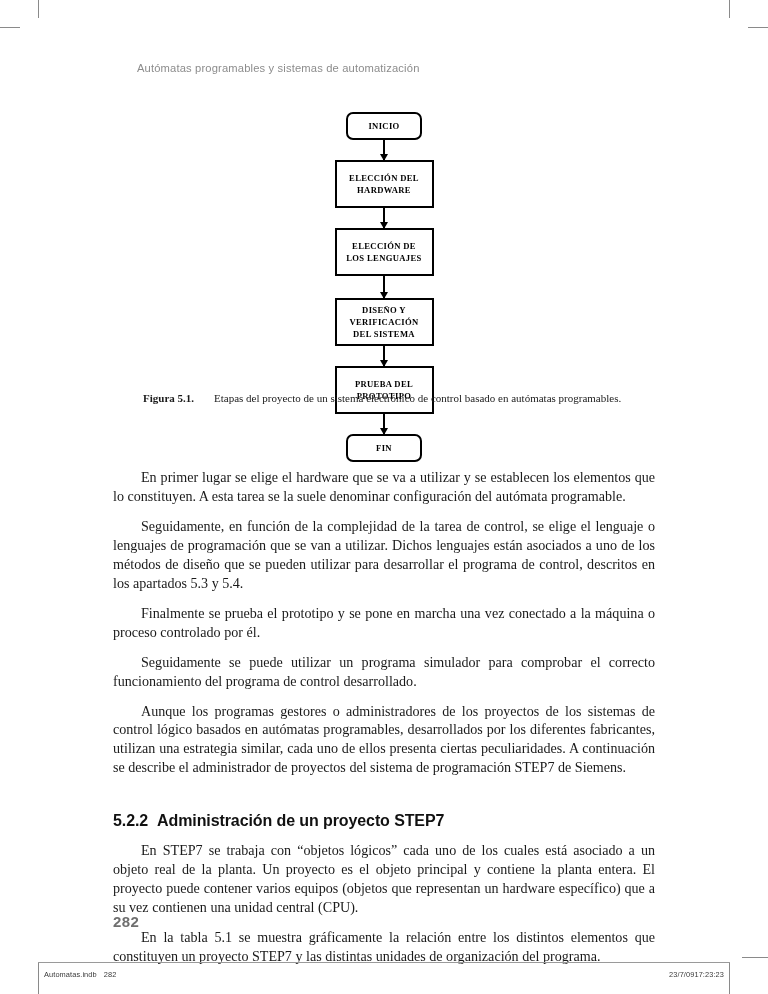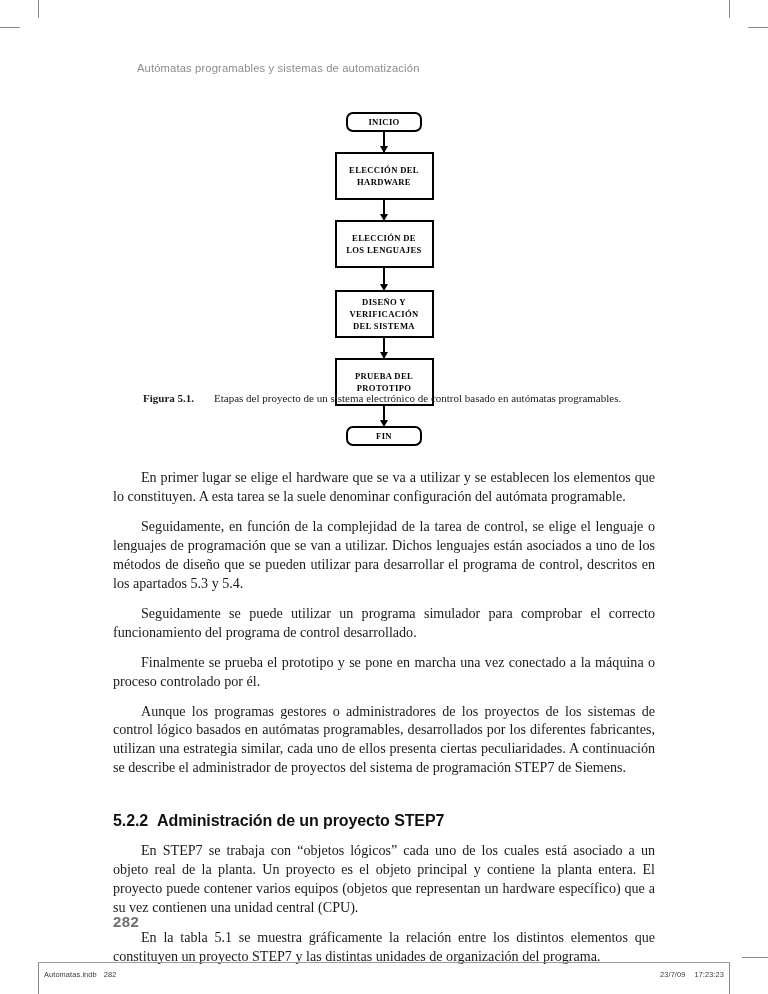--- a/index.html
+++ b/index.html
@@ -63,21 +63,21 @@
     font-family: "Liberation Serif", serif;
     font-weight: bold;
     font-size: 8.6px;
     letter-spacing: 0.35px;
     line-height: 1.42;
     text-align: center;
     color: #000000;
   }
   .node.terminal {
     width: 76px;
-    height: 20px;
+    height: 28px;
     border-radius: 7px;
   }
   .node.process {
     width: 99px;
   }
   .node.h2 { height: 48px; }
   .node.h3 { height: 48px; }
 
   .connector {
     width: 2px;
@@ -177,21 +177,21 @@
     top: 970px;
     width: 680px;
     display: flex;
     justify-content: space-between;
     font-family: "Liberation Sans", sans-serif;
     font-size: 7.4px;
     color: #3a3a3a;
     letter-spacing: 0.1px;
   }
   .printer-footer .file { display: flex; gap: 7px; }
-  .printer-footer .stamp { display: flex; gap: 9px; }
+  .printer-footer .stamp { display: flex; }
 </style>
 </head>
 <body>
 
 <div class="crop crop-v-tl"></div>
 <div class="crop crop-h-tl"></div>
 <div class="crop crop-v-tr"></div>
 <div class="crop crop-h-tr"></div>
 <div class="crop crop-v-bl"></div>
 <div class="crop crop-v-br"></div>
@@ -237,22 +237,22 @@
 </div>
 
 <div class="figure-caption">
   <span class="fig-label">Figura 5.1.</span>
   <span class="fig-text">Etapas del proyecto de un sistema electrónico de control basado en autómatas programables.</span>
 </div>
 
 <div class="content">
   <p class="body">En primer lugar se elige el hardware que se va a utilizar y se establecen los elementos que lo constituyen. A esta tarea se la suele denominar configuración del autómata programable.</p>
   <p class="body">Seguidamente, en función de la complejidad de la tarea de control, se elige el lenguaje o lenguajes de programación que se van a utilizar. Dichos lenguajes están asociados a uno de los métodos de diseño que se pueden utilizar para desarrollar el programa de control, descritos en los apartados 5.3 y 5.4.</p>
+  <p class="body">Finalmente se prueba el prototipo y se pone en marcha una vez conectado a la máquina o proceso controlado por él.</p>
   <p class="body">Seguidamente se puede utilizar un programa simulador para comprobar el correcto funcionamiento del programa de control desarrollado.</p>
-  <p class="body">Finalmente se prueba el prototipo y se pone en marcha una vez conectado a la máquina o proceso controlado por él.</p>
   <p class="body">Aunque los programas gestores o administradores de los proyectos de los sistemas de control lógico basados en autómatas programables, desarrollados por los diferentes fabricantes, utilizan una estrategia similar, cada uno de ellos presenta ciertas peculiaridades. A continuación se describe el administrador de proyectos del sistema de programación STEP7 de Siemens.</p>
 
   <h2 class="section-heading">
     <span class="num">5.2.2</span><span>Administración de un proyecto STEP7</span>
   </h2>
 
   <p class="body">En STEP7 se trabaja con “objetos lógicos” cada uno de los cuales está asociado a un objeto real de la planta. Un proyecto es el objeto principal y contiene la planta entera. El proyecto puede contener varios equipos (objetos que representan un hardware específico) que a su vez contienen una unidad central (CPU).</p>
   <p class="body">En la tabla 5.1 se muestra gráficamente la relación entre los distintos elementos que constituyen un proyecto STEP7 y las distintas unidades de organización del programa.</p>
 </div>
 

